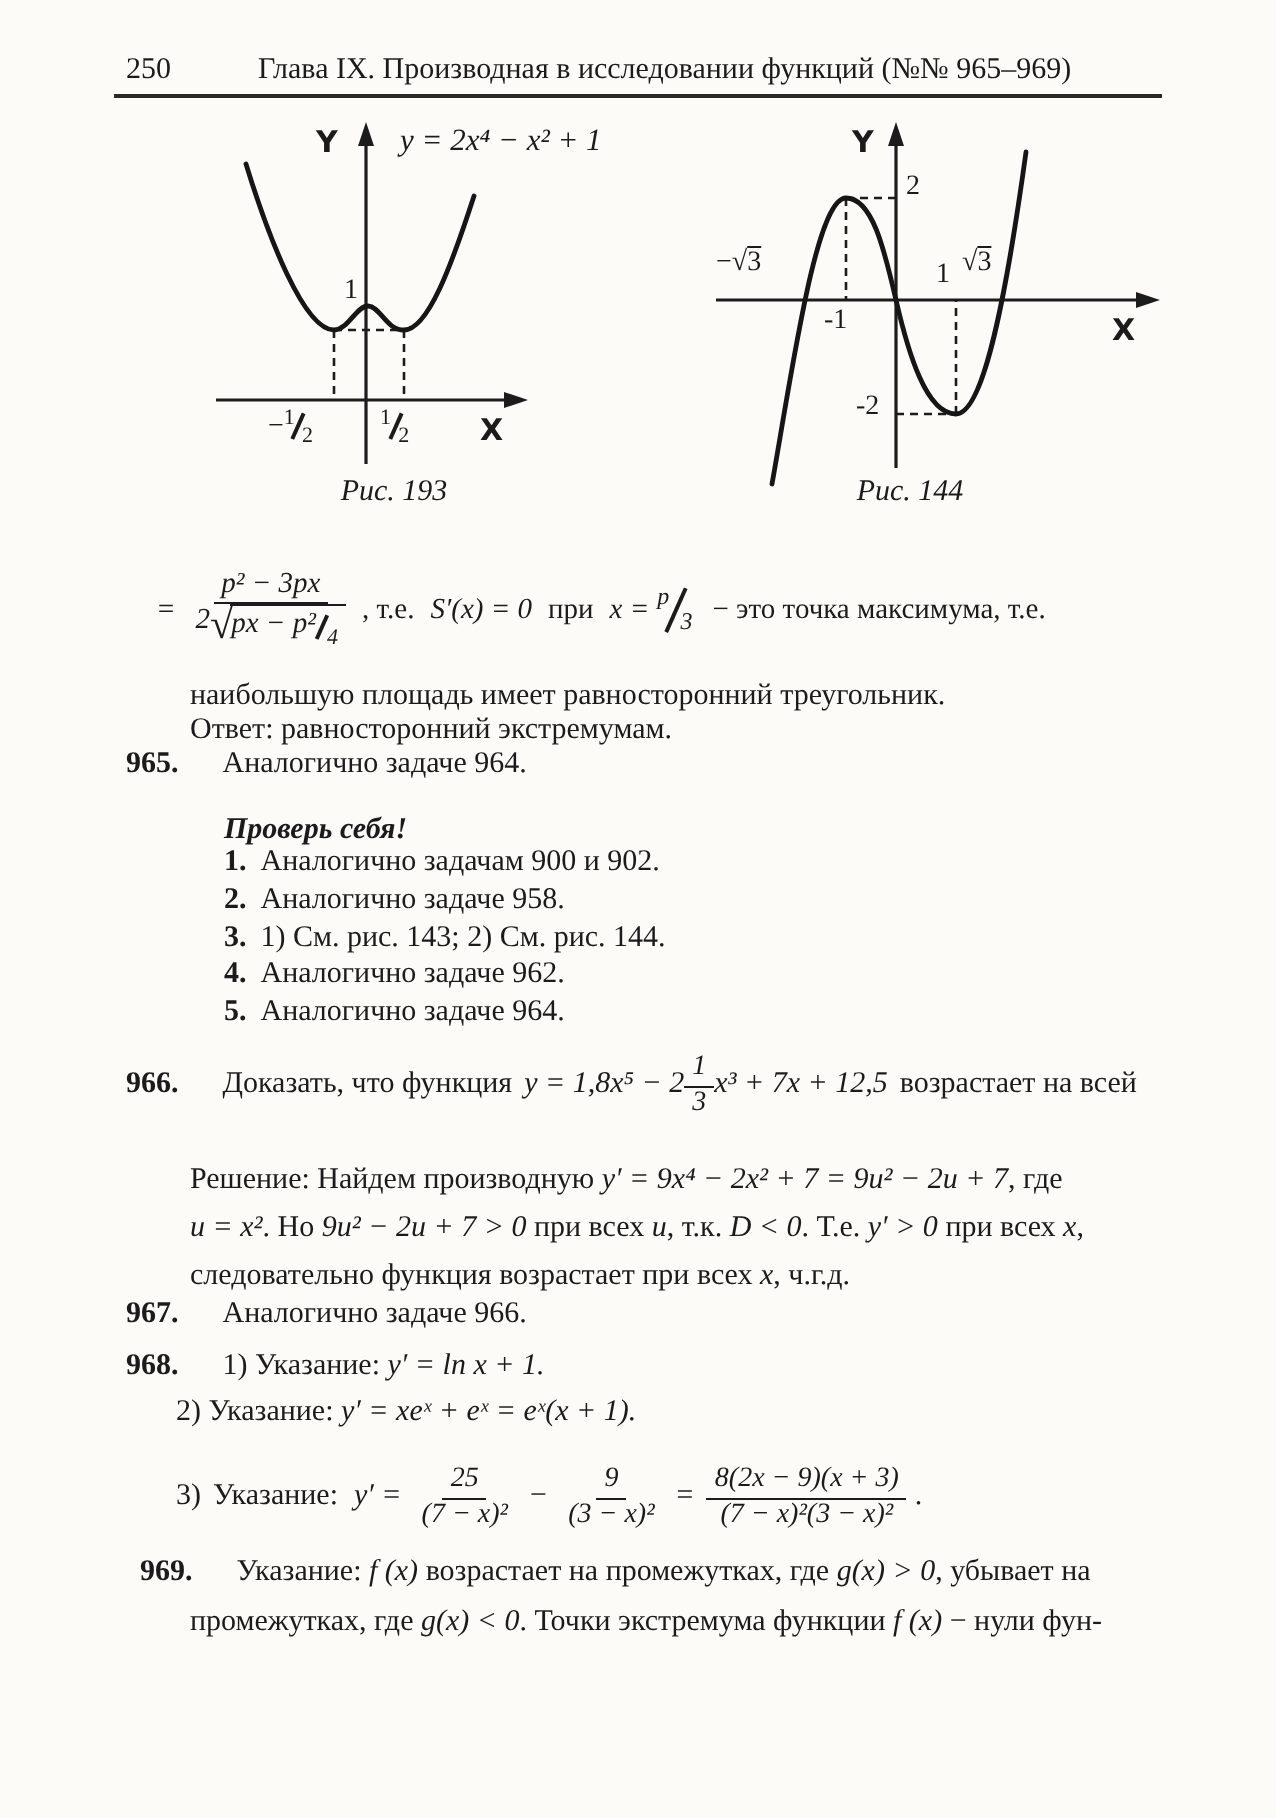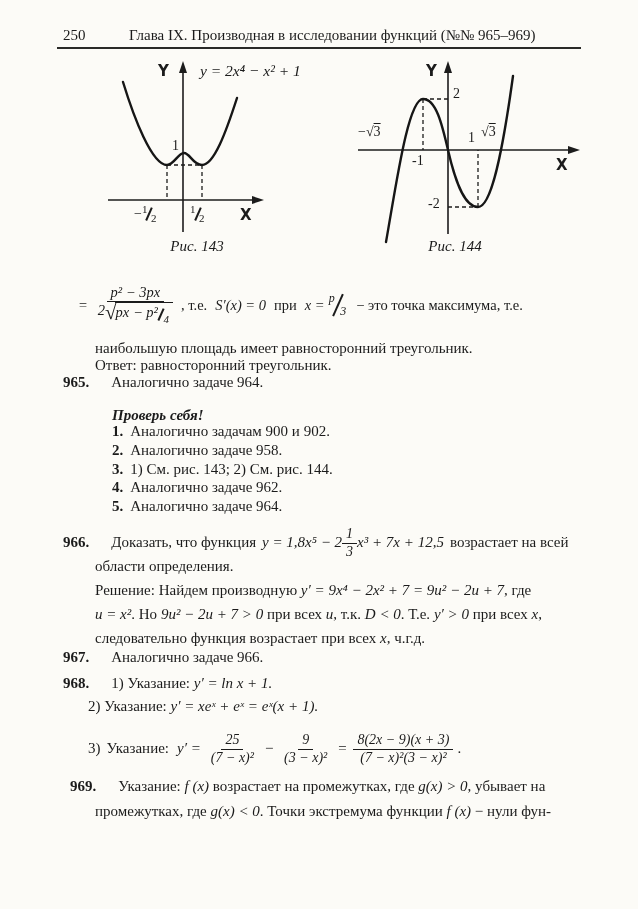--- a/index.html
+++ b/index.html
@@ -68,21 +68,21 @@
         <line x1="67" y1="109" x2="102" y2="109"></line>
       </g>
       <path d="M23,26 C34,62 52,109 67,109 C74,109 78,97 84,97 C90,97 93,109 102,109 C114,109 126,76 137,42" stroke="#161616" stroke-width="2.4" fill="none" stroke-linecap="round"></path>
     </svg>
     <span class="figlabel axletter" style="left:58px;top:6px">Y</span>
     <span class="figlabel figeq" style="left:100px;top:6px">y = 2x⁴ − x² + 1</span>
     <span class="figlabel" style="left:72px;top:82px">1</span>
     <span class="figlabel axfrac" style="left:34px;top:147px"><span>−</span><sup>1</sup><span class="dsl"></span><sub>2</sub></span>
     <span class="figlabel axfrac" style="left:90px;top:147px"><sup>1</sup><span class="dsl"></span><sub>2</sub></span>
     <span class="figlabel axletter" style="left:140px;top:150px">X</span>
-    <div class="figlabel figcap" style="left:47px;top:182px;width:100px">Рис. 143</div>
+    <div class="figlabel figcap" style="left:47px;top:182px;width:100px">Рис. 193</div>
   </div>
 
   <div class="fig" style="left:350px;top:56px;width:240px;height:206px">
     <svg width="240" height="206" viewBox="0 0 240 206">
       <g stroke="#1c1c1c" stroke-width="1.6" fill="none">
         <line x1="8" y1="94" x2="221" y2="94"></line>
         <line x1="98" y1="13" x2="98" y2="178"></line>
       </g>
       <polygon points="230,94 218,90 218,98" fill="#1c1c1c"></polygon>
       <polygon points="98,5 94,17 102,17" fill="#1c1c1c"></polygon>
@@ -116,21 +116,21 @@
         </span>
     </span>
     <span class="tx sp4">, т.е.</span>
     <span class="mi sp8">S′(x) = 0</span>
     <span class="tx sp8">при</span>
     <span class="mi sp8">x =</span>
     <span class="dfrac sp4"><sup class="mi">p</sup><span class="dsl big"></span><sub class="mi">3</sub></span>
     <span class="tx sp10">− это точка максимума, т.е.</span>
   </div>
   <div class="line" style="left:95px;top:339px">наибольшую площадь имеет равносторонний треугольник.</div>
-  <div class="line" style="left:95px;top:356px">Ответ: равносторонний треугольник.</div>
+  <div class="line" style="left:95px;top:356px">Ответ: равносторонний экстремумам.</div>
 
   <div class="line" style="left:63px;top:373px"><b class="probnum">965.</b><span class="tx">Аналогично задаче 964.</span></div>
 
   <div class="line cktitle" style="left:112px;top:406px">Проверь себя!</div>
   <div class="line" style="left:112px;top:422px"><b class="cknum">1.</b><span class="tx">Аналогично задачам 900 и 902.</span></div>
   <div class="line" style="left:112px;top:441px"><b class="cknum">2.</b><span class="tx">Аналогично задаче 958.</span></div>
   <div class="line" style="left:112px;top:460px"><b class="cknum">3.</b><span class="tx">1) См. рис. 143; 2) См. рис. 144.</span></div>
   <div class="line" style="left:112px;top:478px"><b class="cknum">4.</b><span class="tx">Аналогично задаче 962.</span></div>
   <div class="line" style="left:112px;top:497px"><b class="cknum">5.</b><span class="tx">Аналогично задаче 964.</span></div>
 
@@ -138,21 +138,20 @@
     <b class="probnum">966.</b>
     <span class="tx">Доказать, что функция</span>
     <span class="mi sp6">y = 1,8x⁵ − 2</span>
     <span class="vfrac">
         <span class="fn mi">1</span>
         <span class="fd mi">3</span>
       </span>
     <span class="mi">x³ + 7x + 12,5</span>
     <span class="tx sp6">возрастает на всей</span>
   </div>
-  <div class="line" style="left:95px;top:557px">области определения.</div>
   <div class="line" style="left:95px;top:581px"><span class="tx">Решение: Найдем производную </span><span class="mi">y′ = 9x⁴ − 2x² + 7 = 9u² − 2u + 7</span><span class="tx">, где</span></div>
   <div class="line" style="left:95px;top:605px"><span class="mi">u = x²</span><span class="tx">. Но </span><span class="mi">9u² − 2u + 7 &gt; 0</span><span class="tx"> при всех </span><span class="mi">u</span><span class="tx">, т.к. </span><span class="mi">D &lt; 0</span><span class="tx">. Т.е. </span><span class="mi">y′ &gt; 0</span><span class="tx"> при всех </span><span class="mi">x</span><span class="tx">,</span></div>
   <div class="line" style="left:95px;top:629px"><span class="tx">следовательно функция возрастает при всех </span><span class="mi">x</span><span class="tx">, ч.г.д.</span></div>
 
   <div class="line" style="left:63px;top:648px"><b class="probnum">967.</b><span class="tx">Аналогично задаче 966.</span></div>
 
   <div class="line" style="left:63px;top:674px"><b class="probnum">968.</b><span class="tx">1)</span><span class="tx"> Указание: </span><span class="mi">y′ = ln x + 1.</span></div>
   <div class="line" style="left:88px;top:697px"><span class="tx">2)</span><span class="tx"> Указание: </span><span class="mi">y′ = xeˣ + eˣ = eˣ(x + 1).</span></div>
   <div class="line flexline" style="left:88px;top:726px;height:46px">
     <span class="tx">3)</span>

